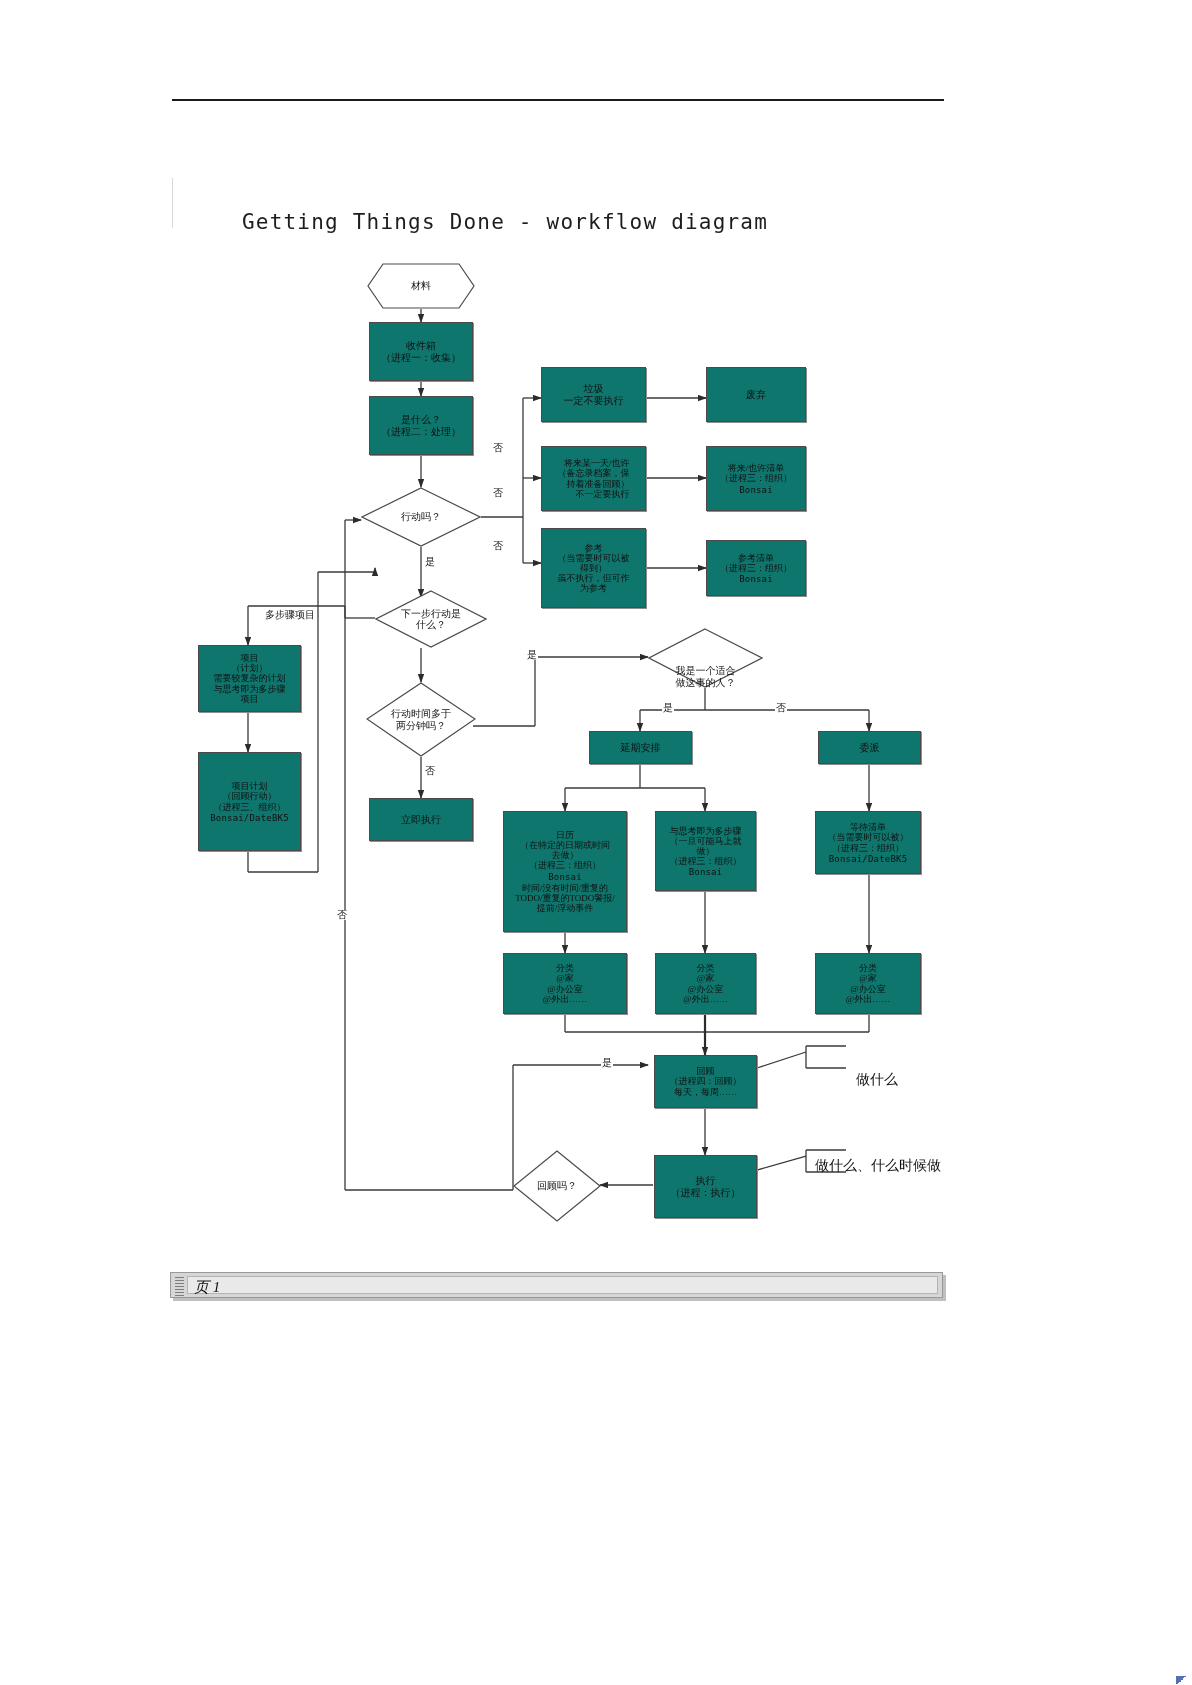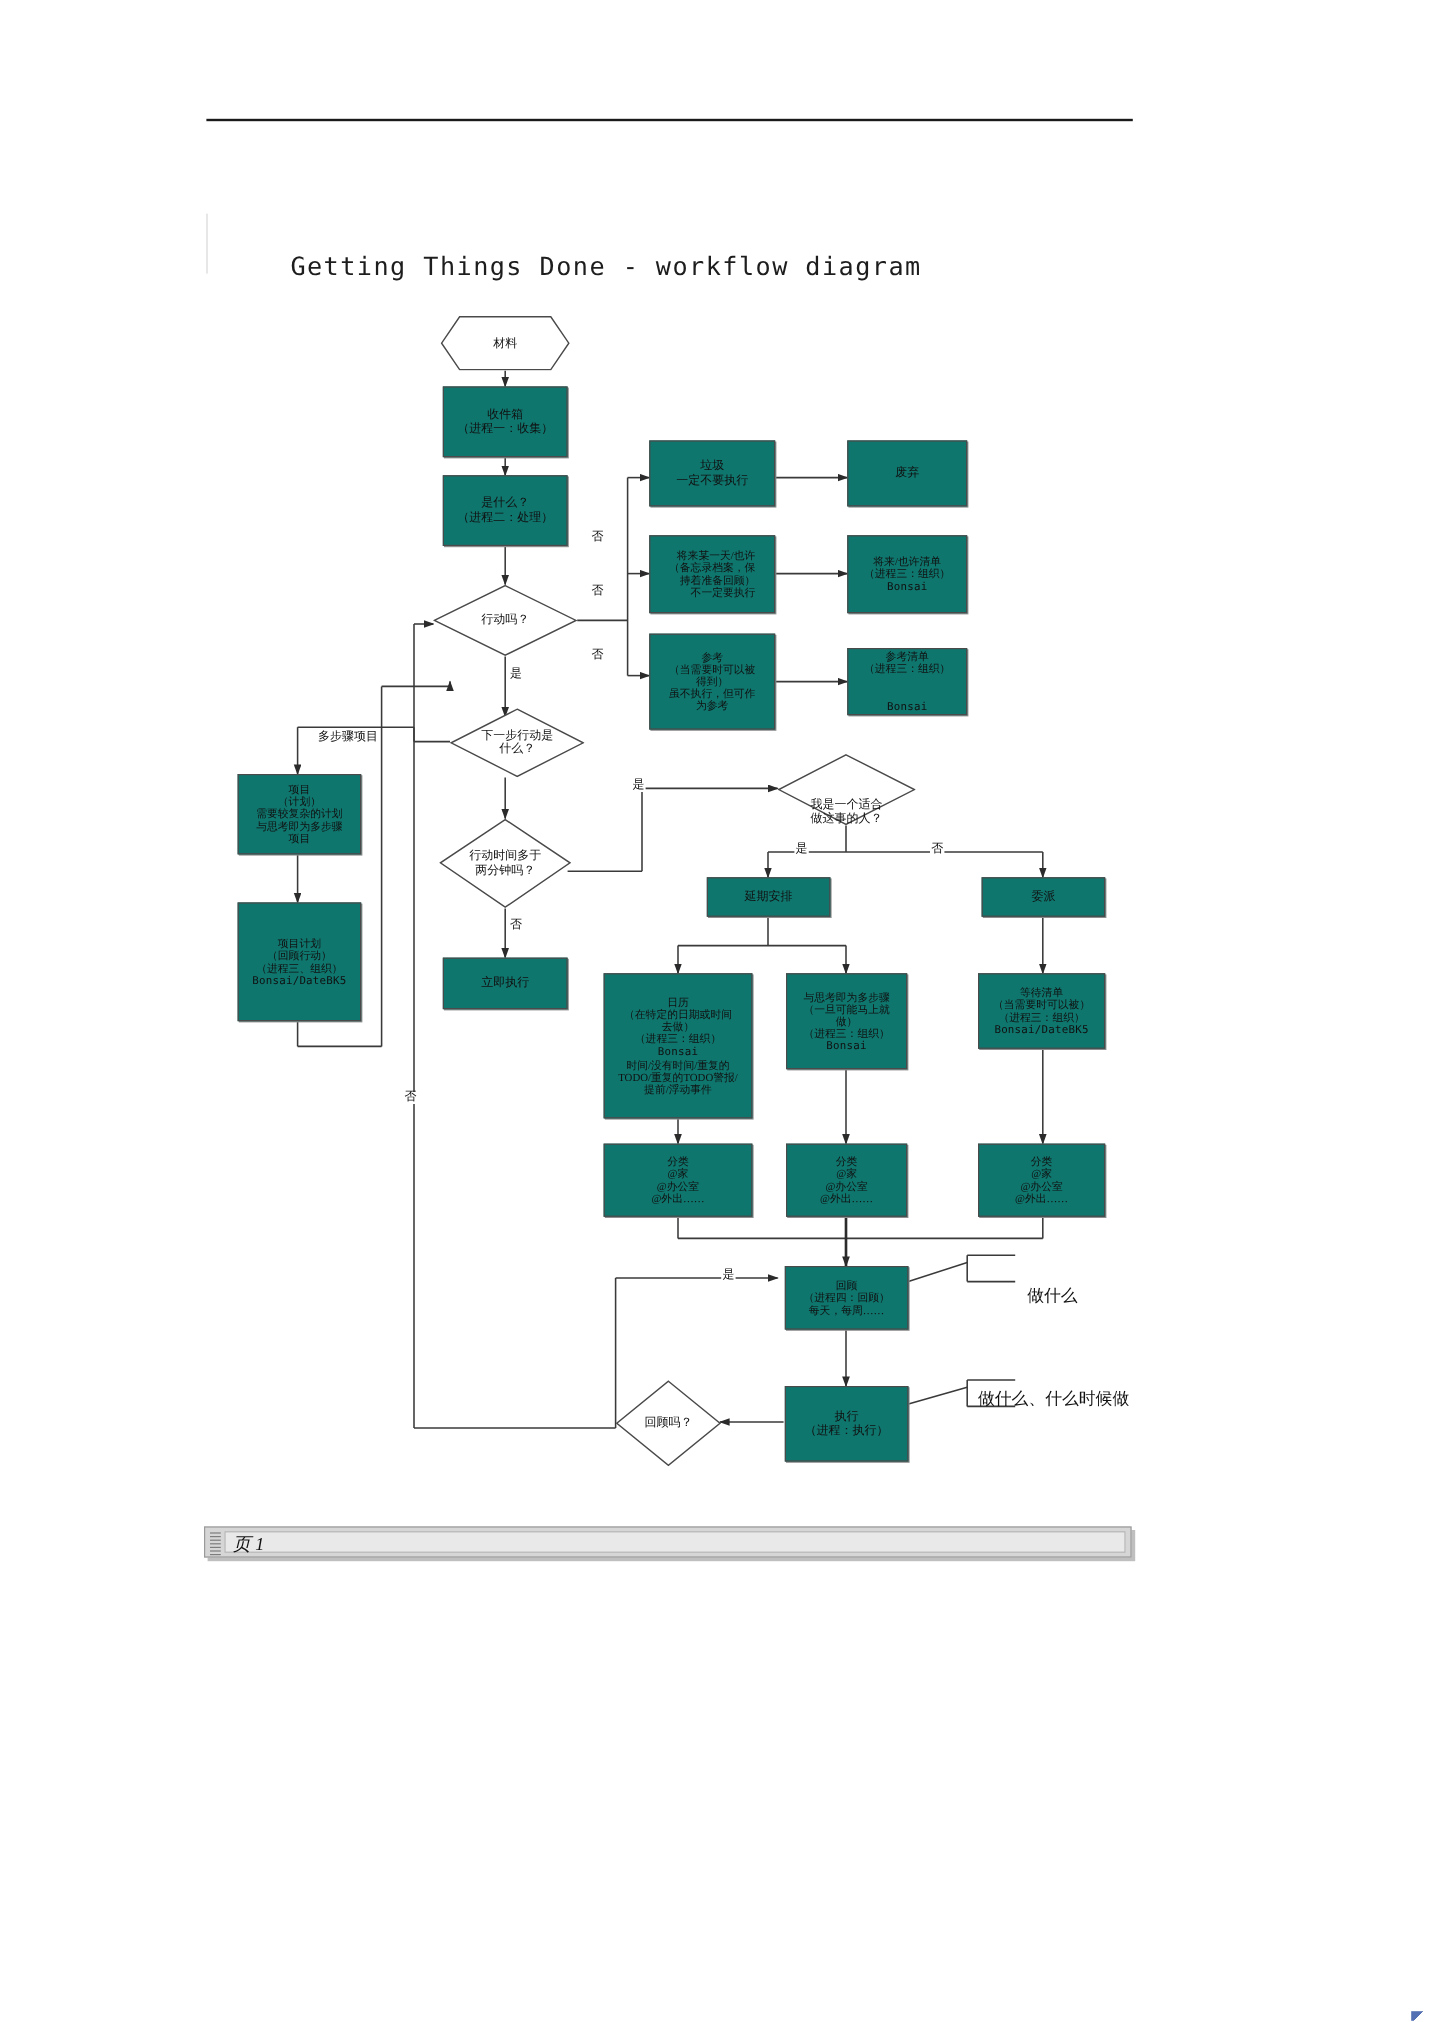--- a/index.html
+++ b/index.html
@@ -226,21 +226,21 @@
     </div>
 
     <div class="node rect" style="left:541px;top:528px;width:105px;height:80px;">
       <div class="txt f9">参考
 （当需要时可以被
 得到）
 虽不执行，但可作
 为参考</div>
     </div>
 
-    <div class="node rect" style="left:706px;top:540px;width:100px;height:56px;flex-direction:column;justify-content:space-between;">
+    <div class="node rect" style="left:706px;top:540px;width:100px;height:56px;flex-direction:column;">
       <div class="txt f9">参考清单
 （进程三：组织）</div>
       <div class="mono">Bonsai</div>
     </div>
 
     <div class="diamond" style="left:375px;top:590px;width:112px;height:58px;">
       <svg class="dshape" width="112" height="58">
         <polygon points="56,1 111,29 56,57 1,29" fill="#fff" stroke="#4a4a4a" stroke-width="1.2"></polygon>
       </svg>
       <div class="dtxt f10">下一步行动是

